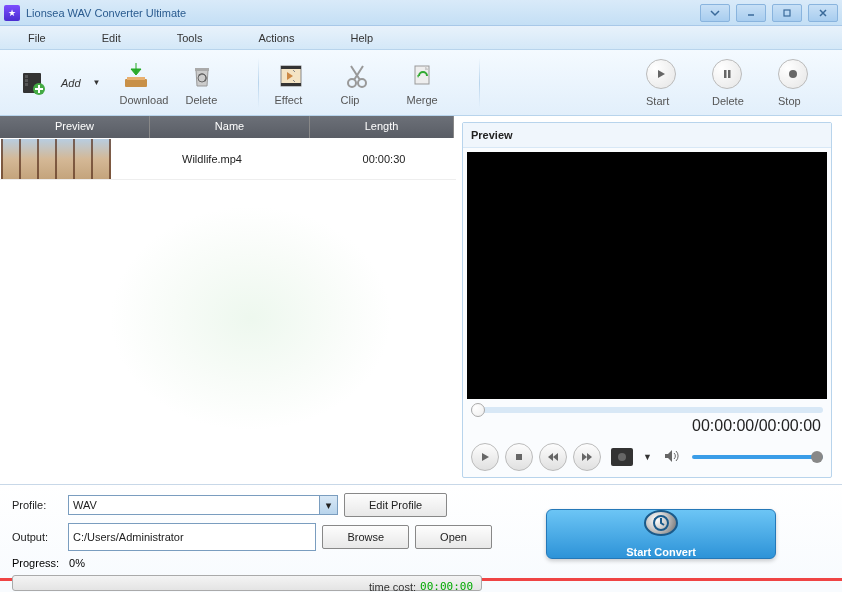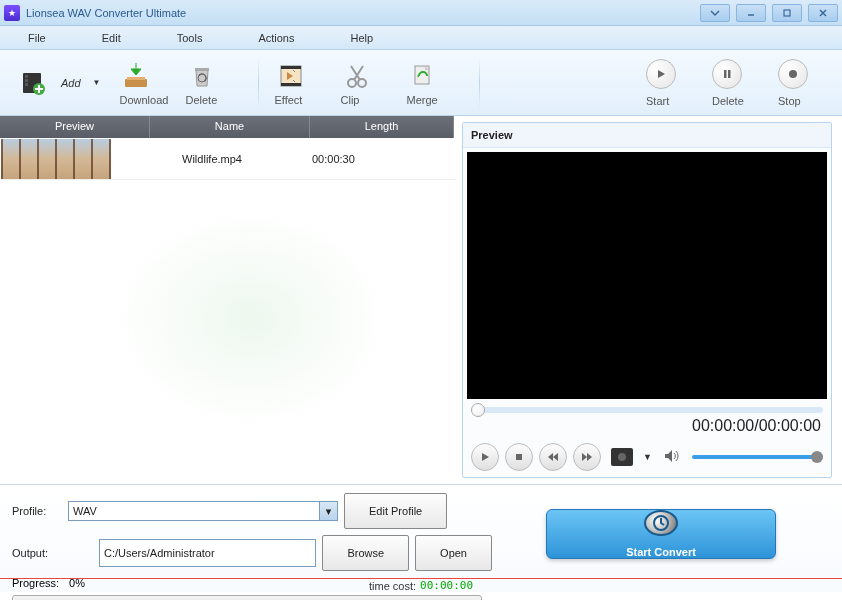--- a/index.html
+++ b/index.html
@@ -31,21 +31,21 @@
 .left-panel::before { content:""; position:absolute; inset:0; background: radial-gradient(ellipse 200px 160px at 55% 55%, #e9f6ea 0%, #f6fbf6 40%, #fff 70%); opacity:0.8; pointer-events:none;}
 .col-headers { height: 22px; display:flex; background:#fff; position:relative; z-index:1;}
 .col-headers .ch { background: linear-gradient(#6c7078,#595d65); color:#fff; text-align:center; line-height:20px; border-right:1px solid #888; font-size:11px;}
 .ch.preview { width: 150px; }
 .ch.name { width: 160px; }
 .ch.length { width: 144px; }
 .row { display:flex; align-items:center; height:42px; border-bottom:1px solid #eee; position:relative; z-index:1; background:rgba(255,255,255,0.6);}
 .row .thumb { width:110px; height:40px; background: linear-gradient(#b8cde0 0%, #d4b896 50%, #c4a47c 100%); position:relative; margin: 1px;}
 .row .thumb::after{content:"";position:absolute;inset:0;background: repeating-linear-gradient(90deg, rgba(90,50,30,0.7) 0 2px, transparent 2px 18px);}
 .row .name-cell { width:200px; text-align:center; color:#222; }
-.row .len-cell { width:144px; text-align:left; color:#222; }
+.row .len-cell { width:144px; text-align:center; color:#222; }
 
 .right-panel { flex:1; padding: 6px 10px 6px 6px; }
 .preview-box { border:1px solid #b8d4ec; border-radius:2px; height: 356px; background:#fafcfe; display:flex; flex-direction:column; }
 .preview-box .phdr { padding: 6px 8px; font-weight:bold; color:#222; background:#f0f6fc; border-bottom:1px solid #d8e8f6;}
 .video { flex:1; margin:4px; background:#000; }
 .seek-row { display:flex; align-items:center; padding: 4px 8px; }
 .seek { flex:1; height:6px; background:#d8e8f6; border-radius:3px; position:relative; }
 .seek .knob { position:absolute; left:0; top:-4px; width:14px; height:14px; border-radius:50%; background:radial-gradient(circle at 30% 30%,#fff,#eee); border:1px solid #aaa; cursor:pointer;}
 .time { padding: 0 10px 4px 0; text-align:right; color:#222; font-size:16px;}
 .pcontrols { display:flex; align-items:center; padding: 4px 8px 6px; gap:6px; }
@@ -56,31 +56,31 @@
 .vol-ic { color:#555; margin-left:2px;}
 .vol-slider { flex:1; height:4px; background:linear-gradient(90deg,#3a9de8,#3a9de8); border-radius:2px; position:relative; margin-left:6px;}
 .vol-slider .vk { position:absolute; right:0; top:-4px; width:12px; height:12px; border-radius:50%; background:#888; cursor:pointer;}
 
 .bottom { border-top:1px solid #c8d8e8; padding: 8px 12px 4px; display:flex; background:linear-gradient(#fff,#f8fbfe); height: 94px;}
 .settings { width: 480px; }
 .srow { display:flex; align-items:center; margin-bottom:6px; gap:6px;}
 .srow label { width:50px; color:#222; }
 .srow .combo { flex:1; max-width:270px; height:20px; border:1px solid #7a9dbf; background:#fff; display:flex; align-items:center; padding:0 4px; position:relative; color:#222;}
 .srow .combo .cbtn { position:absolute; right:0; top:0; width:18px; height:100%; background:linear-gradient(#d8e8f6,#b8d4ec); border-left:1px solid #7a9dbf; display:flex;align-items:center;justify-content:center; cursor:pointer;}
-.srow .txt { flex:1; max-width:270px; height:28px; border:1px solid #7a9dbf; background:#fff; padding:8px 4px; color:#222;margin-left:31px;}
-.sbtn { height:36px; padding:0 24px; background:linear-gradient(#fdfdfd,#e8e8e8); border:1px solid #888; border-radius:2px; color:#222; cursor:pointer; min-width:72px;}
+.srow .txt { flex:1; max-width:270px; height:28px; border:1px solid #7a9dbf; background:#fff; padding:8px 4px; color:#222;}
+.sbtn { height:24px; padding:0 24px; background:linear-gradient(#fdfdfd,#e8e8e8); border:1px solid #888; border-radius:2px; color:#222; cursor:pointer; min-width:72px;}
 .progress-row { display:flex; align-items:center; gap:6px; margin-top:4px;}
 .progress-row .pbar { flex:1; max-width:470px; height:16px; border:1px solid #aaa; background:linear-gradient(#f4f4f4,#e4e4e4); border-radius:3px;}
 
 .convert-area { flex:1; display:flex; align-items:center; justify-content:center; }
 .convert-btn { width:230px; height:50px; background:linear-gradient(#6cc5f5,#2d93d8); border:1px solid #2478b8; border-radius:6px; display:flex; align-items:center; justify-content:center; gap:10px; color:#fff; font-size:17px; font-weight:bold; cursor:pointer; box-shadow:0 2px 4px rgba(0,0,0,0.2);flex-direction:column;}
 .convert-btn .cic { width:34px; height:34px; border-radius:50%; background:radial-gradient(circle at 35% 35%,#fff,#ccc 40%,#666); border:2px solid #1a5a8a; display:flex;align-items:center;justify-content:center;}
 .convert-btn .cic svg{width:18px;height:18px;}
 
-.statusbar { height: 14px; border-top:1px solid #ef4444; display:flex; align-items:center; justify-content:center; background:#f8fbfe; color:#333;}
+.statusbar { height: 14px; border-top:3px solid #ef4444; display:flex; align-items:center; justify-content:center; background:#f8fbfe; color:#333;}
 .statusbar .tc { color:#333; }
 .statusbar .tcv { color:#0a0; font-family:monospace; margin-left:4px;}
 </style>
 </head>
 <body>
 
 <div class="titlebar">
   <div class="app-icon">★</div>
   <div class="title">Lionsea WAV Converter Ultimate</div>
   <div class="win-controls">

